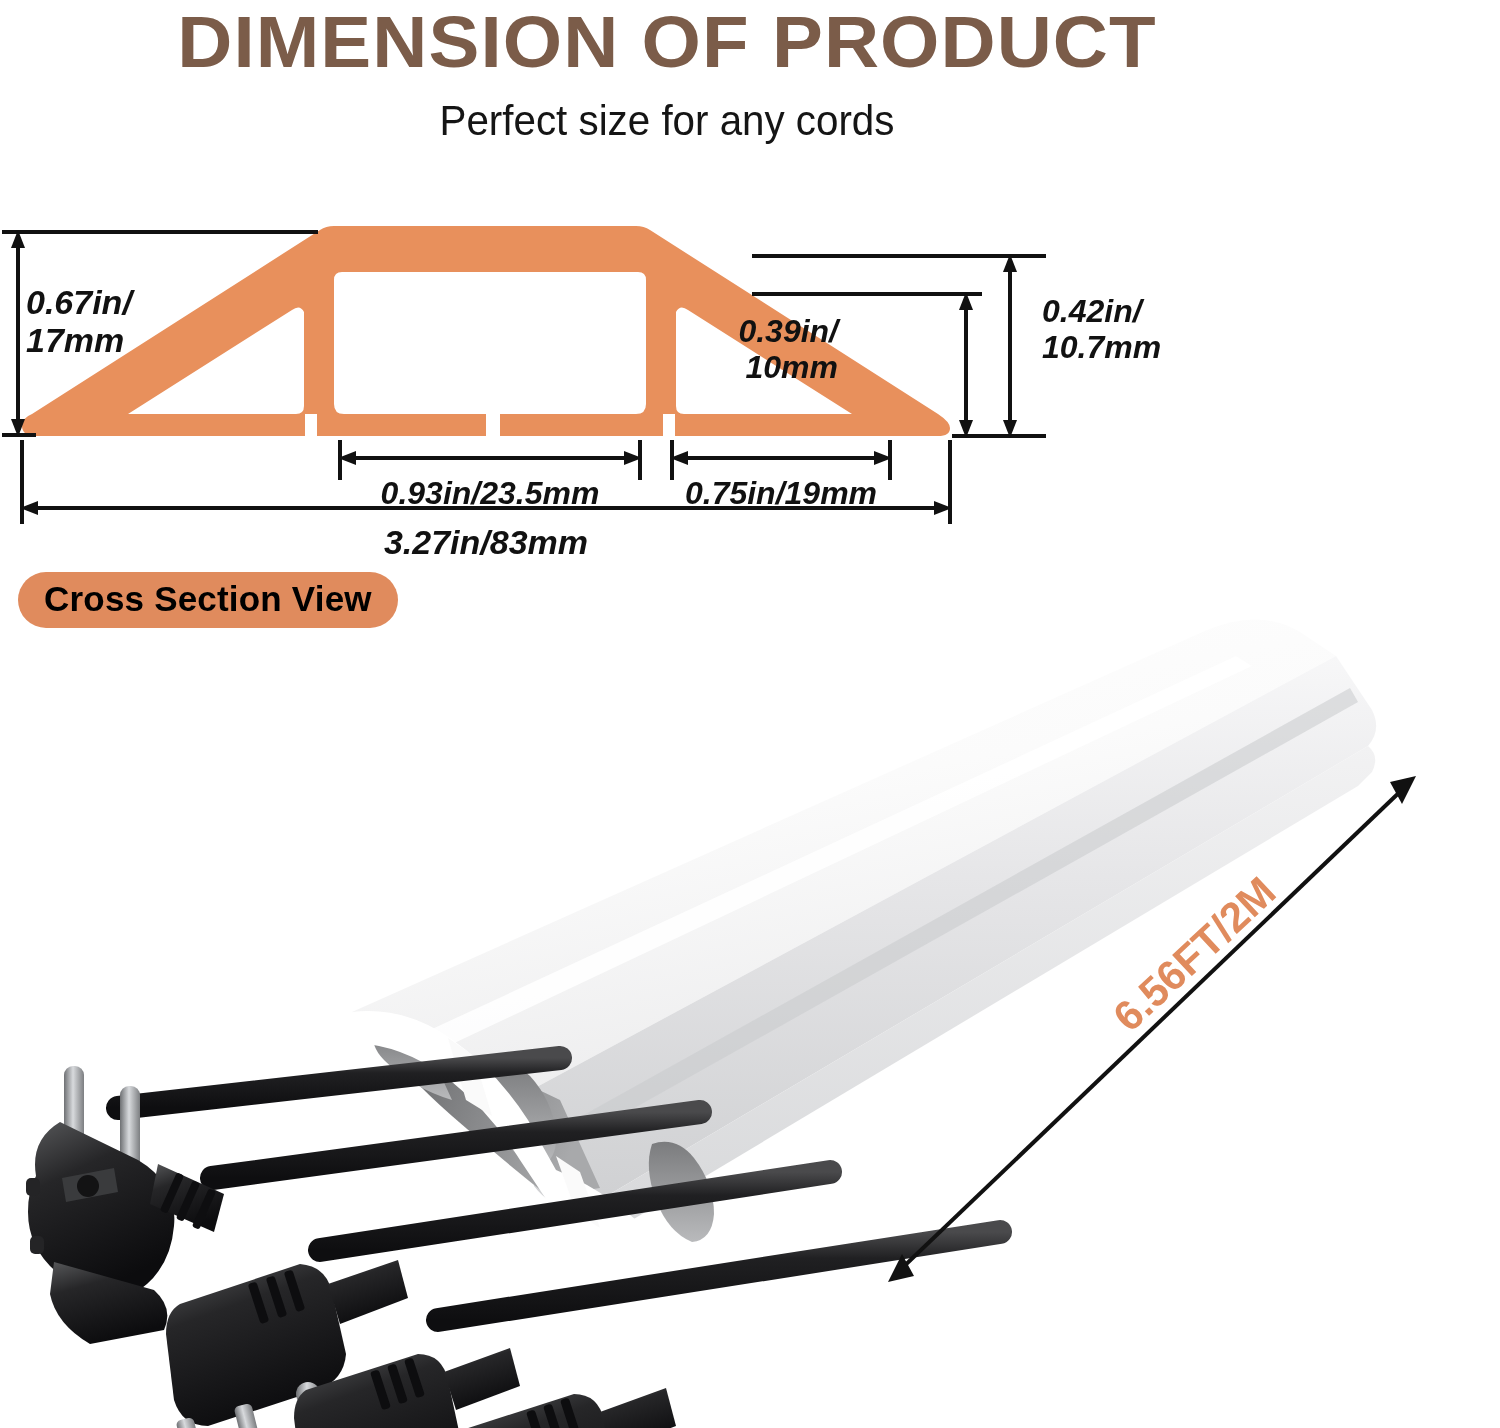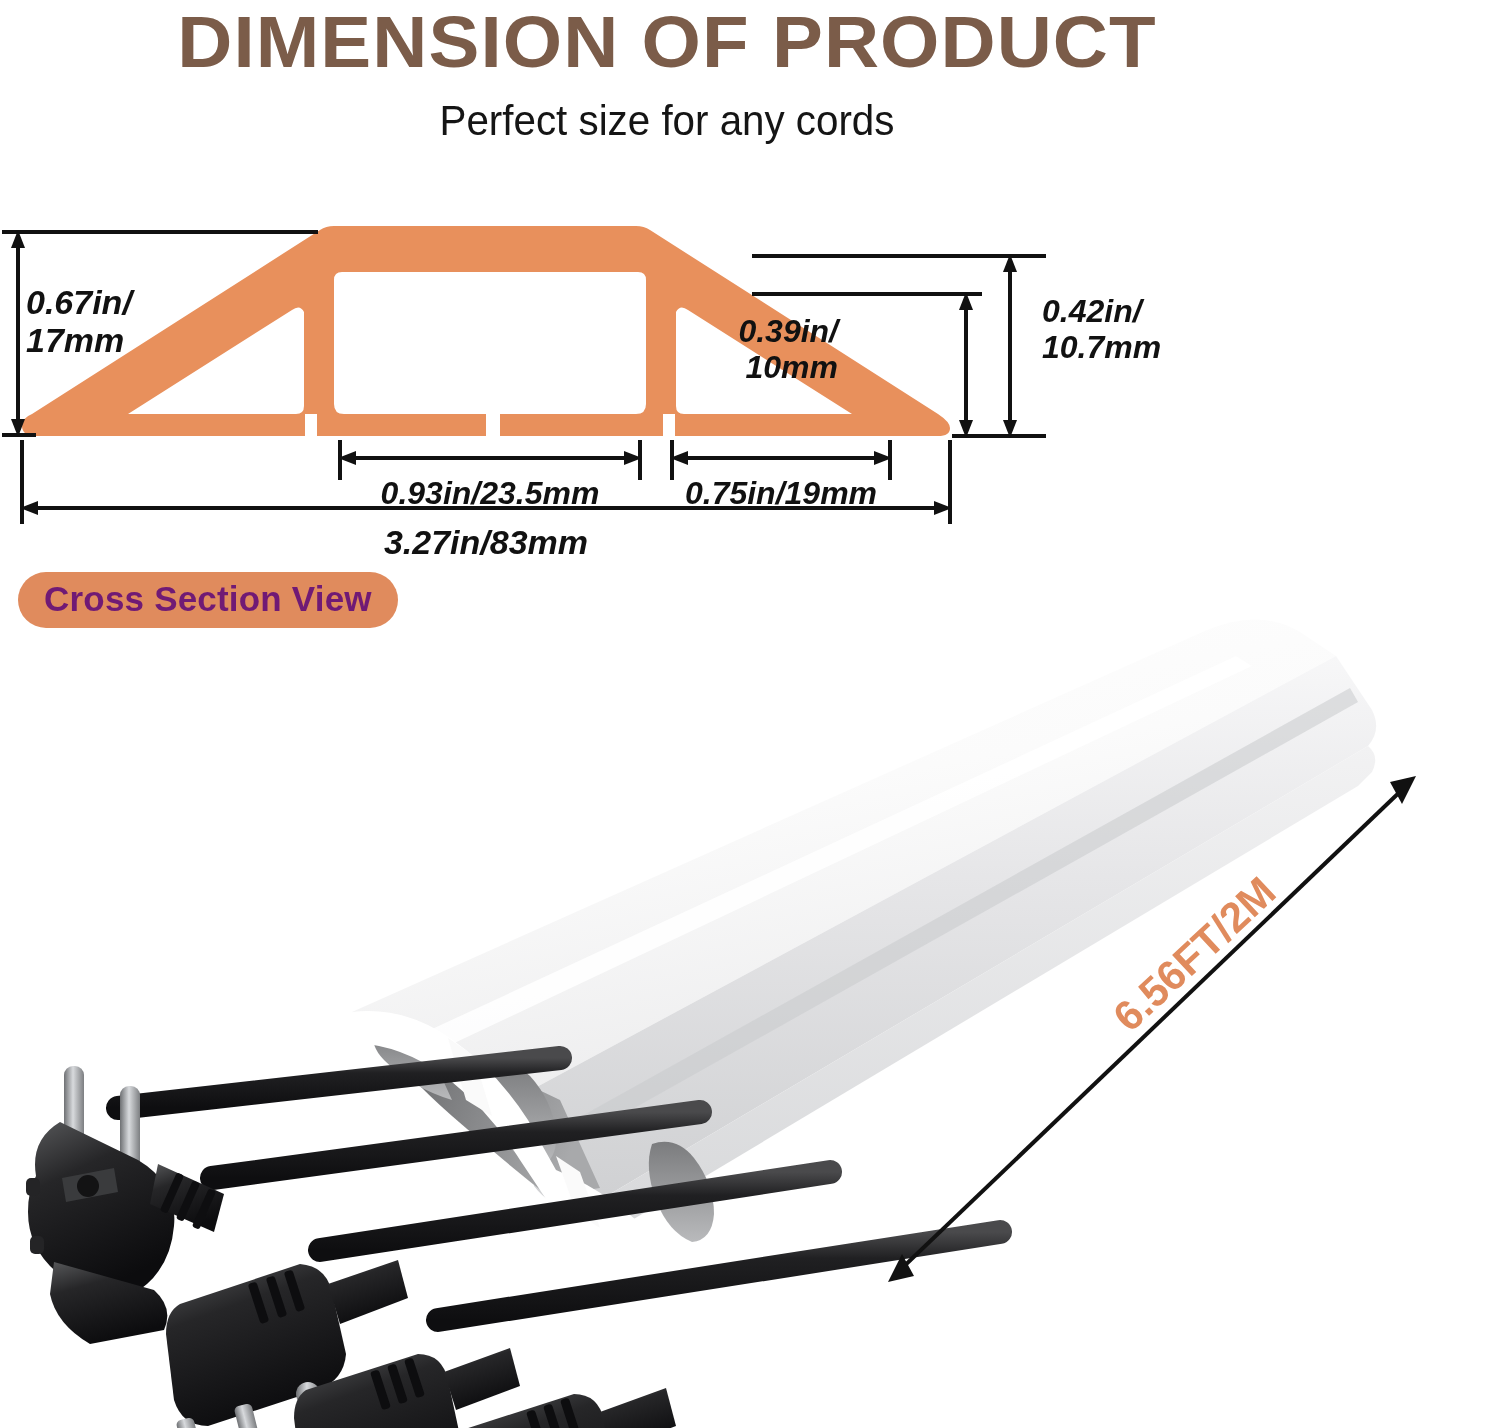--- a/index.html
+++ b/index.html
@@ -66,21 +66,21 @@
   }
 
   
   #cross-section-pill {
     position: absolute;
     left: 18px;
     top: 572px;
     background: #e08b5d;
     border-radius: 32px;
     padding: 9px 26px 12px 26px;
-    color: #701a75;
+    color: #000000;
     font-family: "Liberation Sans", sans-serif;
     font-size: 35px;
     font-weight: bold;
     letter-spacing: 0.2px;
     line-height: 1.0;
     white-space: nowrap;
   }
 
   
   #product-photo {

